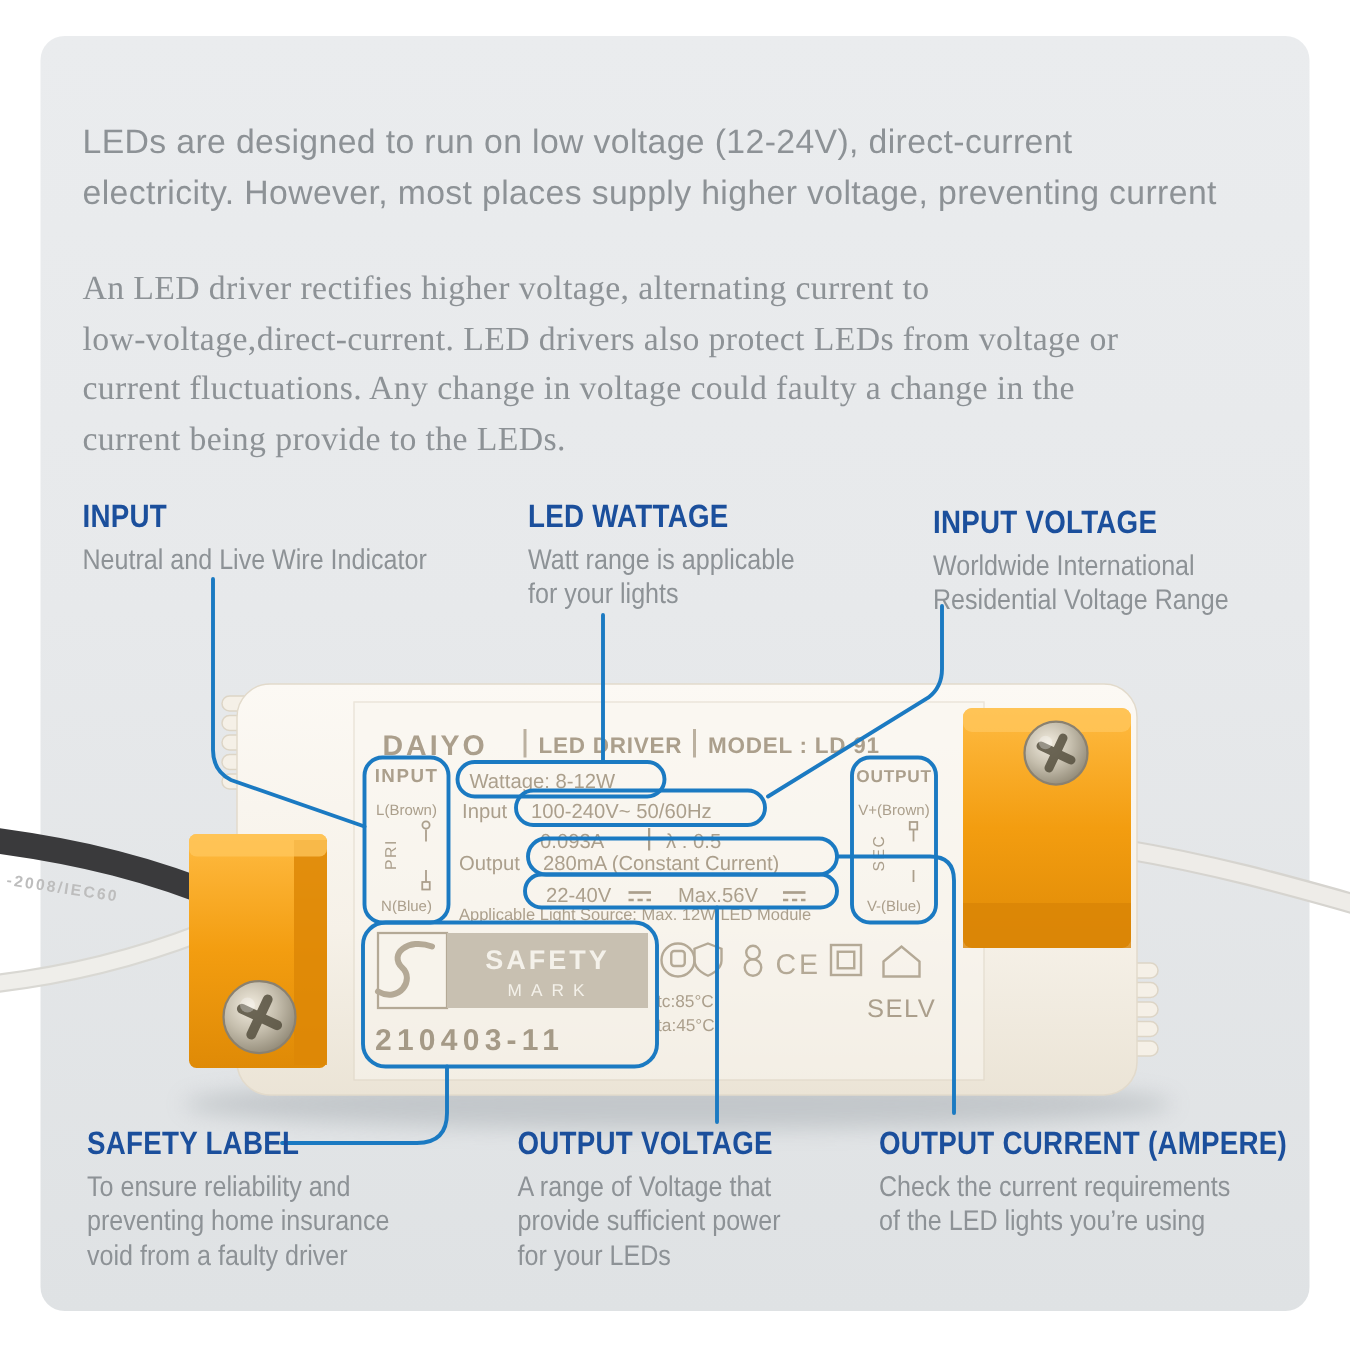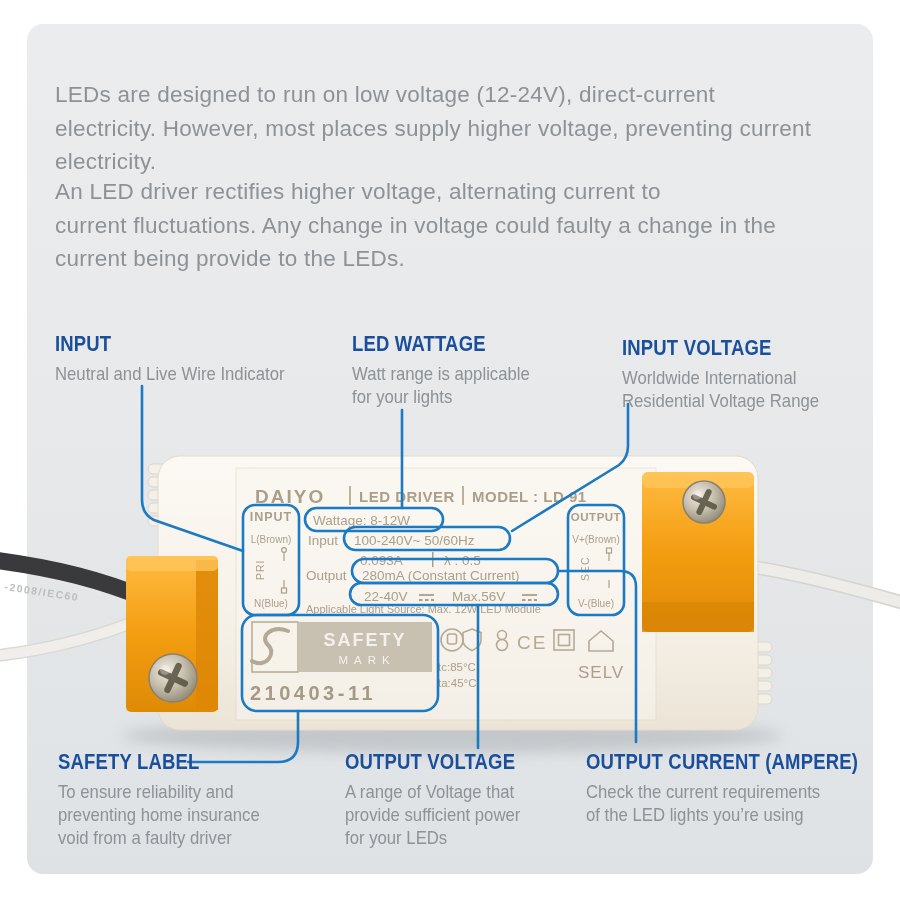--- a/index.html
+++ b/index.html
@@ -28,24 +28,24 @@
   svg text{font-family:"Liberation Sans", sans-serif;}
 </style>
 </head>
 <body>
 
 <div class="panel"></div>
 
 <div class="abs para" style="left:55px;top:62px;margin-top:16px;">
   <div>LEDs are designed to run on low voltage (12-24V), direct-current</div>
   <div>electricity. However, most places supply higher voltage, preventing current</div>
-  <div>electricity.</div>
-</div>
-<div class="abs para" style="left:55px;top:175px;">
+</div>
+<div class="abs para" style="left:55px;top:175px;font-family:Liberation Serif, serif;">
   <div>An LED driver rectifies higher voltage, alternating current to</div>
+  <div>low-voltage,direct-current. LED drivers also protect LEDs from voltage or</div>
   <div>current fluctuations. Any change in voltage could faulty a change in the</div>
   <div>current being provide to the LEDs.</div>
 </div>
 
 <svg width="900" height="900" viewBox="0 0 900 900">
   <defs>
     <linearGradient id="bodyGrad" x1="0" y1="0" x2="0" y2="1">
       <stop offset="0" stop-color="#fcf9f4"></stop>
         <stop offset=".6" stop-color="#f6f1e8"></stop>
         <stop offset="1" stop-color="#ebe4d6"></stop>

